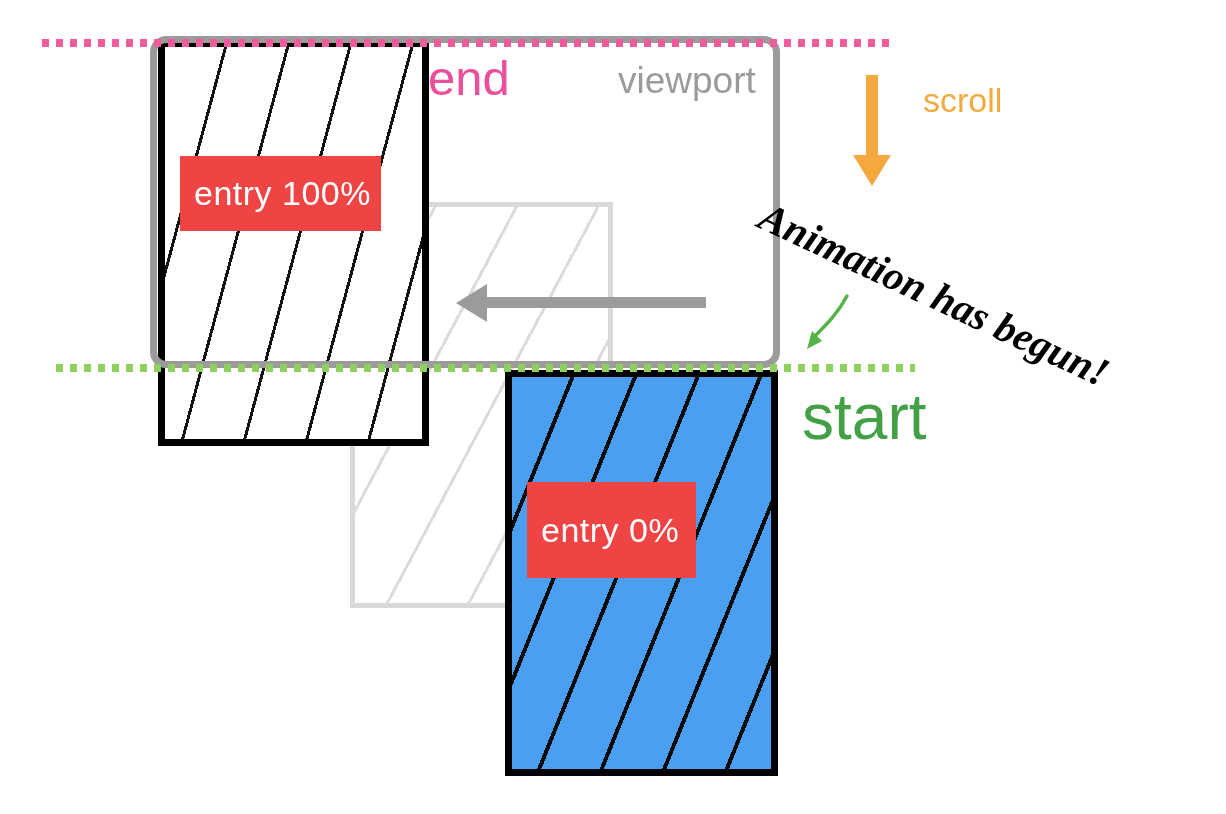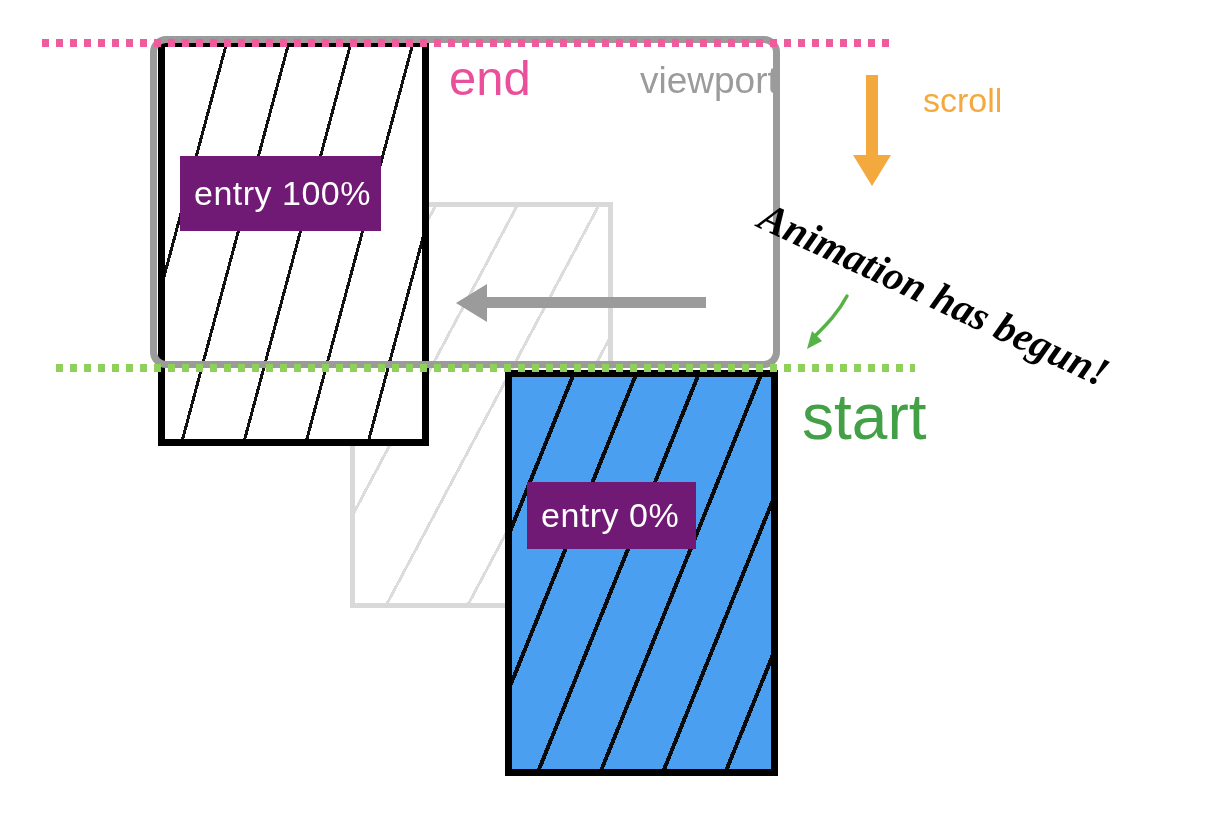--- a/index.html
+++ b/index.html
@@ -37,41 +37,41 @@
   .subject-start{
     left:505px;top:370px;width:273px;height:406px;
     border:7px solid #000;
     background:
       repeating-linear-gradient(112deg, transparent 0 54px, #0b0b0b 54px 58px),
       #4a9ff0;
     z-index:2;
   }
 
   .tag{
-    background:#701a75;color:#fff;display:flex;align-items:center;
+    background:#ef4444;color:#fff;display:flex;align-items:center;
     padding-left:14px;font-size:34px;z-index:4;letter-spacing:0.5px;
   }
   .tag-100{left:180px;top:156px;width:201px;height:75px;}
-  .tag-0{left:527px;top:482px;width:169px;height:67px;}
+  .tag-0{left:527px;top:482px;width:169px;height:96px;}
 
   
   .dotline{height:8px;z-index:5;}
   .dotline-end{
     left:42px;top:39px;width:853px;
     background:repeating-linear-gradient(90deg,#ee5c9e 0 7px,transparent 7px 14px);
   }
   .dotline-start{
     left:56px;top:364px;width:859px;
     background:repeating-linear-gradient(90deg,#8fd05a 0 7px,transparent 7px 14px);
   }
 
   
   .txt{white-space:nowrap;z-index:6;}
-  .txt-end{left:449px;top:50px;font-size:49px;color:#ea4f9b;}
-  .txt-viewport{left:640px;top:60px;font-size:37px;color:#9b9b9b;}
+  .txt-end{left:428px;top:50px;font-size:49px;color:#ea4f9b;}
+  .txt-viewport{left:618px;top:60px;font-size:37px;color:#9b9b9b;}
   .txt-scroll{left:923px;top:80px;font-size:34px;line-height:41px;color:#f3a93d;}
   .txt-start{left:802px;top:380px;font-size:64px;color:#43a047;}
   .txt-note{
     left:772px;top:192px;font-size:41px;color:#000;
     font-family:cursive;font-style:italic;font-weight:bold;
     transform:rotate(25deg);transform-origin:left top;z-index:7;
   }
 
   
   .arrow-left-shaft{left:486px;top:297px;width:220px;height:11px;background:#9b9b9b;z-index:4;}

